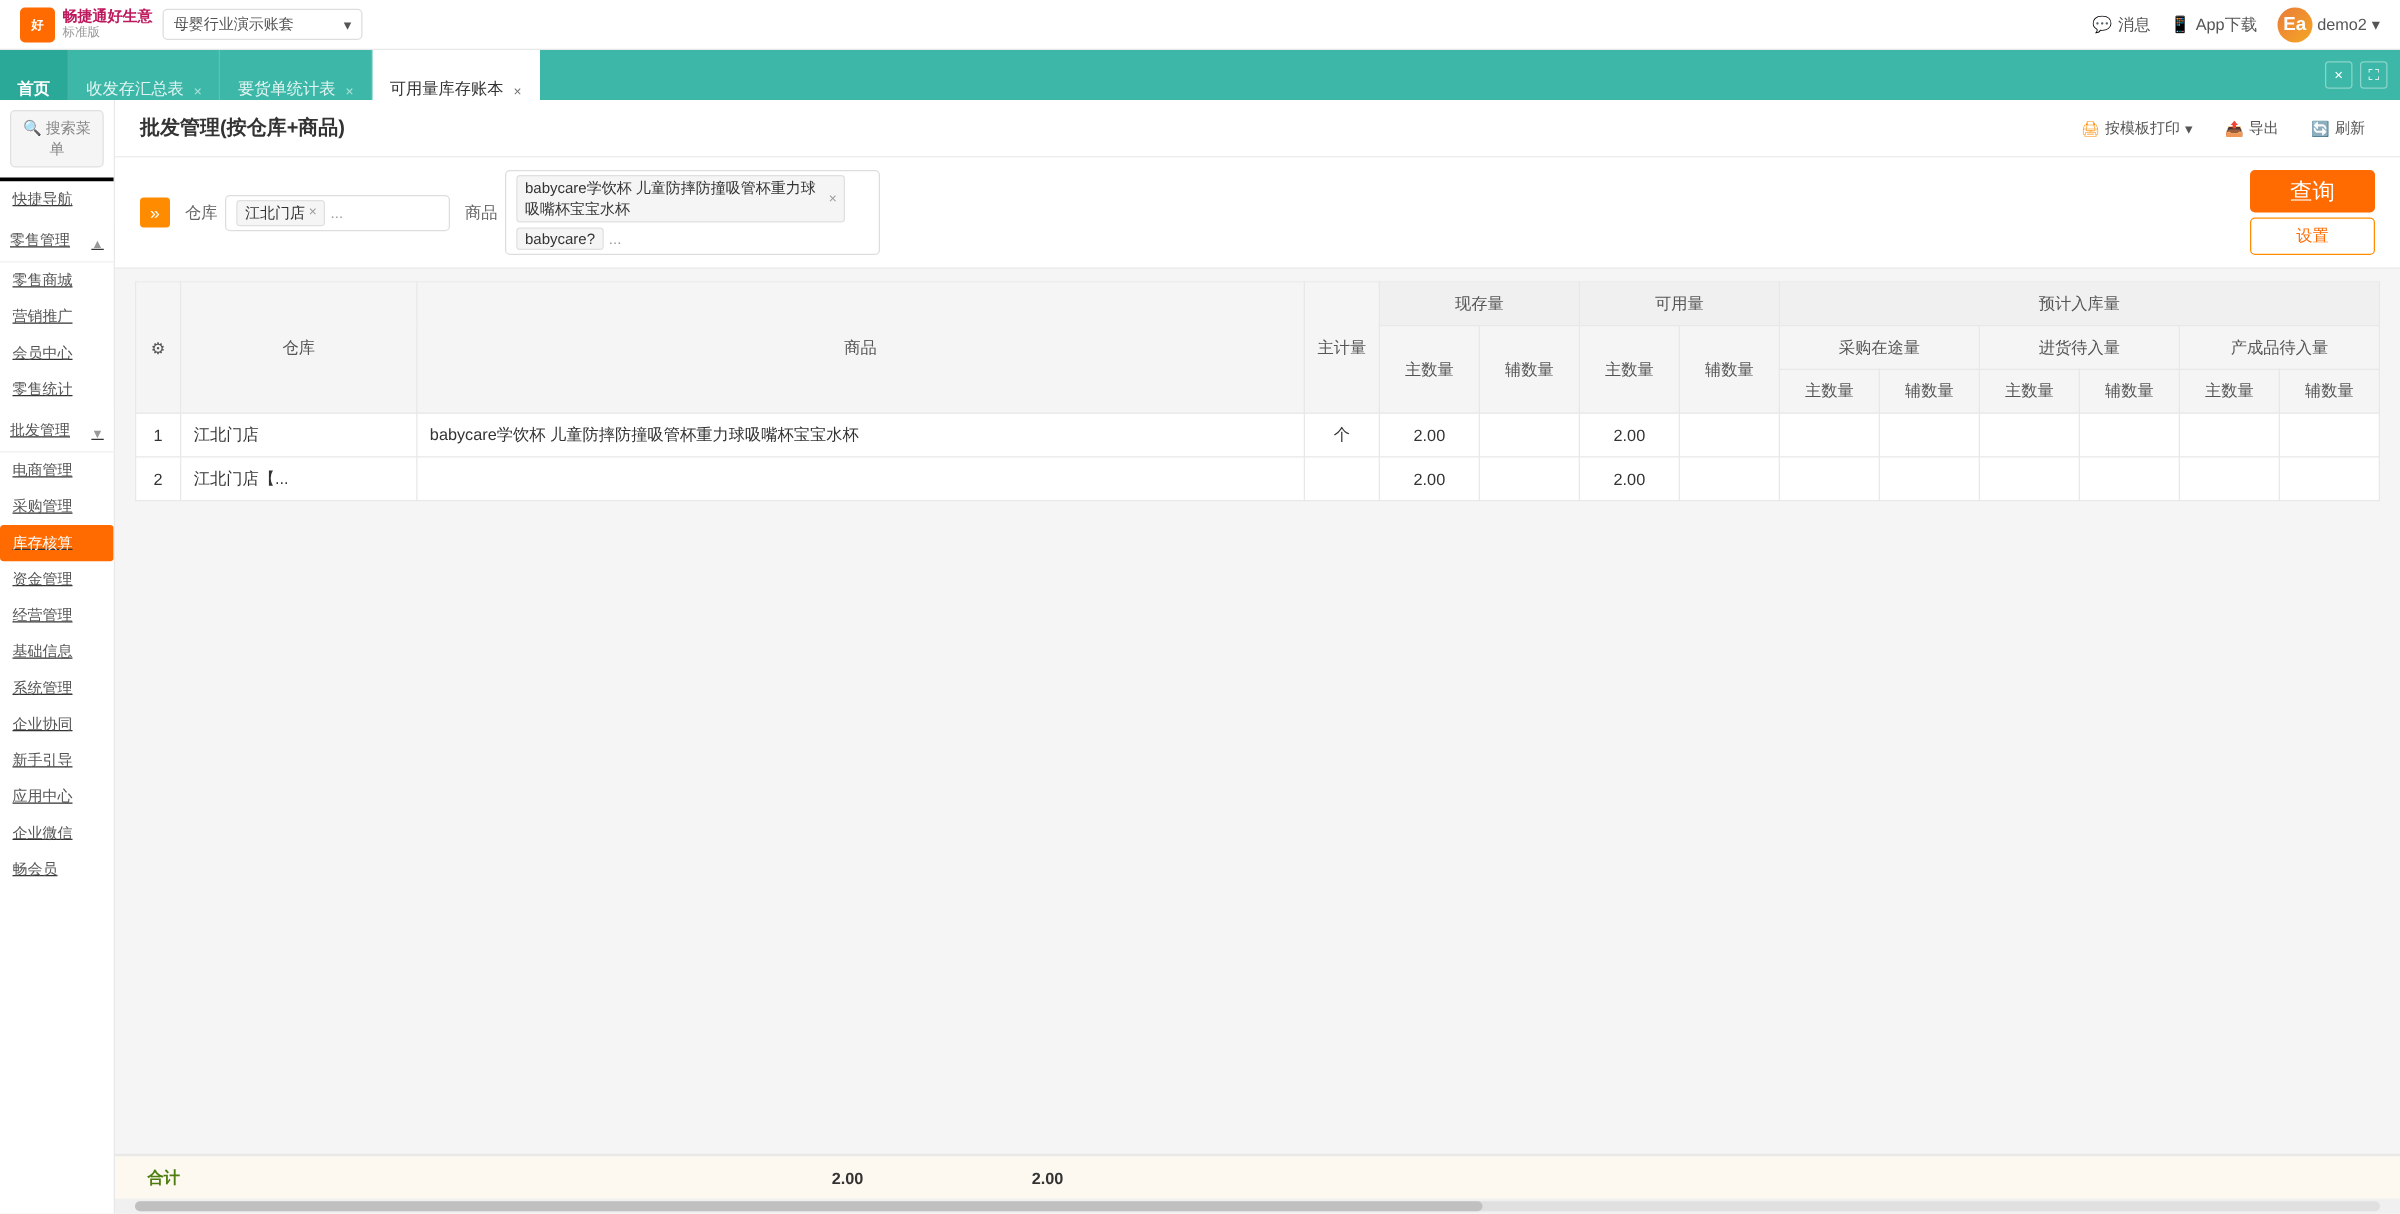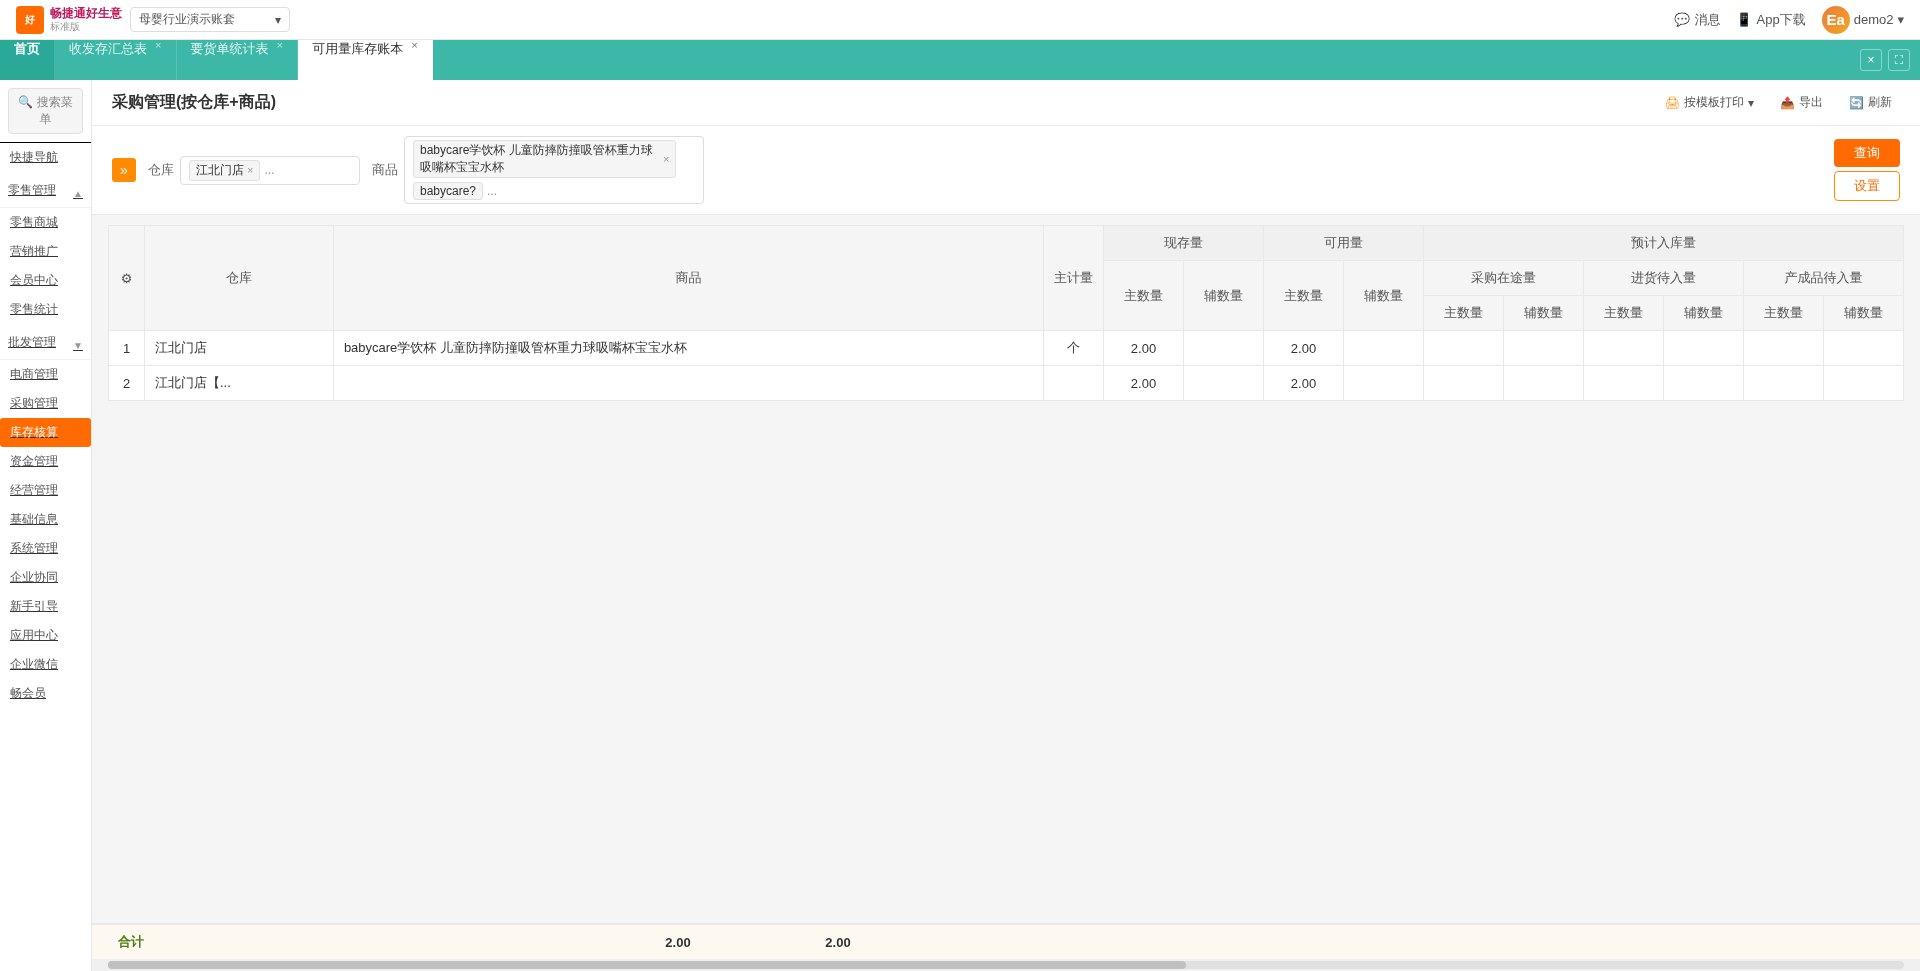--- a/index.html
+++ b/index.html
@@ -87,29 +87,28 @@
     .tab-bar {
       height: 40px;
       background: #3db8a8;
       display: flex;
       align-items: stretch;
       padding: 0;
       flex-shrink: 0;
     }
     .tab {
       display: flex;
-      align-items: flex-start;
+      align-items: flex-end;
       padding: 0 14px;
       font-size: 13px;
       cursor: pointer;
       gap: 6px;
       color: rgba(255,255,255,0.85);
       border-right: 1px solid rgba(255,255,255,0.15);
       white-space: nowrap;
-      font-family: Liberation Mono, monospace;
     }
     .tab.active {
       background: #fff;
       color: #333;
     }
     .tab.home {
       background: #2aa898;
       color: #fff;
       font-weight: bold;
     }
@@ -151,21 +150,21 @@
       width: 92px;
       background: #fff;
       border-right: 1px solid #e8e8e8;
       display: flex;
       flex-direction: column;
       flex-shrink: 0;
       overflow-y: auto;
     }
     .sidebar-search {
       padding: 8px;
-      border-bottom: 1px solid #000000;
+      border-bottom: 3px solid #000000;
     }
     .sidebar-search-btn {
       width: 100%;
       padding: 5px;
       background: #f5f5f5;
       border: 1px solid #e0e0e0;
       border-radius: 4px;
       font-size: 12px;
       color: #888;
       cursor: pointer;
@@ -288,26 +287,26 @@
       padding: 1px 6px;
       font-size: 12px;
       color: #333;
       display: flex;
       align-items: center;
       gap: 3px;
     }
     .filter-tag .remove { cursor: pointer; color: #999; font-size: 11px; }
     .filter-more { color: #999; font-size: 12px; cursor: pointer; }
     .query-btn {
-      padding: 5px 20px;
+      padding: 5px 32px;
       background: #ff6b00;
       color: #fff;
       border: none;
       border-radius: 4px;
-      font-size: 13px;
+      font-size: 18px;
       cursor: pointer;
     }
     .settings-btn {
       padding: 5px 16px;
       background: #fff;
       color: #ff6b00;
       border: 1px solid #ff8c00;
       border-radius: 4px;
       font-size: 13px;
       cursor: pointer;
@@ -521,21 +520,21 @@
       </div>
       <div class="sidebar-menu-item">
         <span>畅会员</span>
       </div>
     </div>
   </div>
 
   <div class="content-area">
 
     <div class="page-header">
-      <span class="page-title">采购管理(按仓库+商品)</span>
+      <span class="page-title">批发管理(按仓库+商品)</span>
       <div class="page-actions">
         <div class="action-btn">
           <span class="icon">🖨</span>
           <span>按模板打印</span>
           <span>▾</span>
         </div>
         <div class="action-btn">
           <span class="icon">📤</span>
           <span>导出</span>
         </div>

